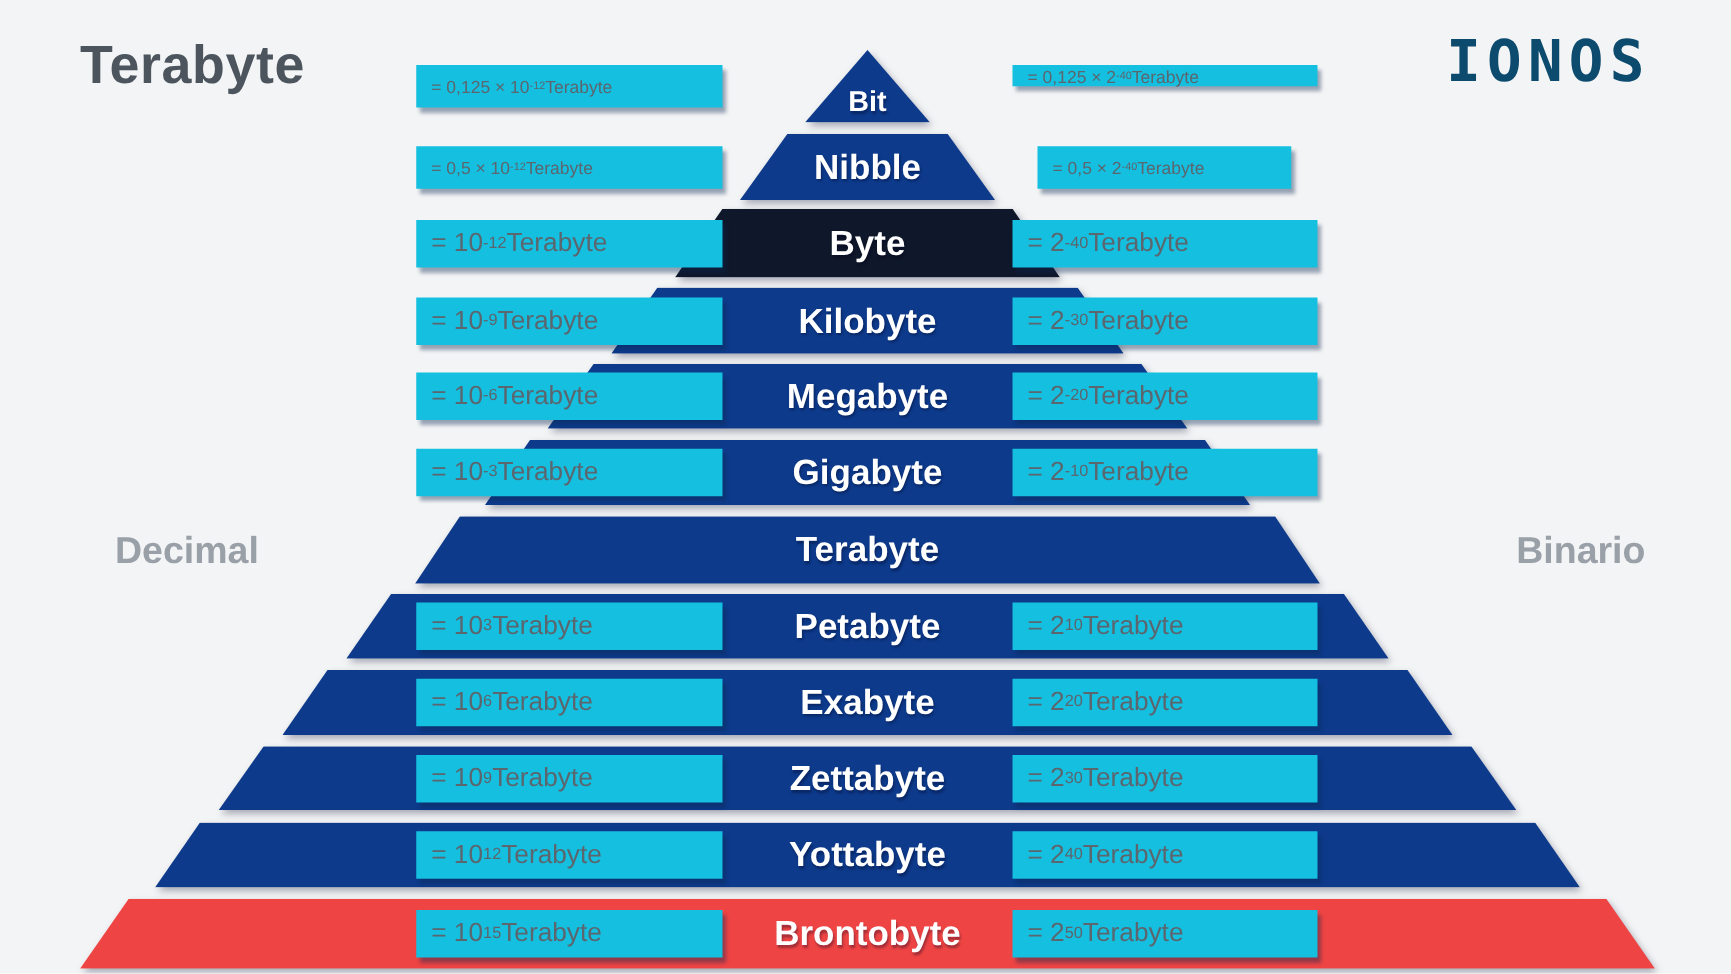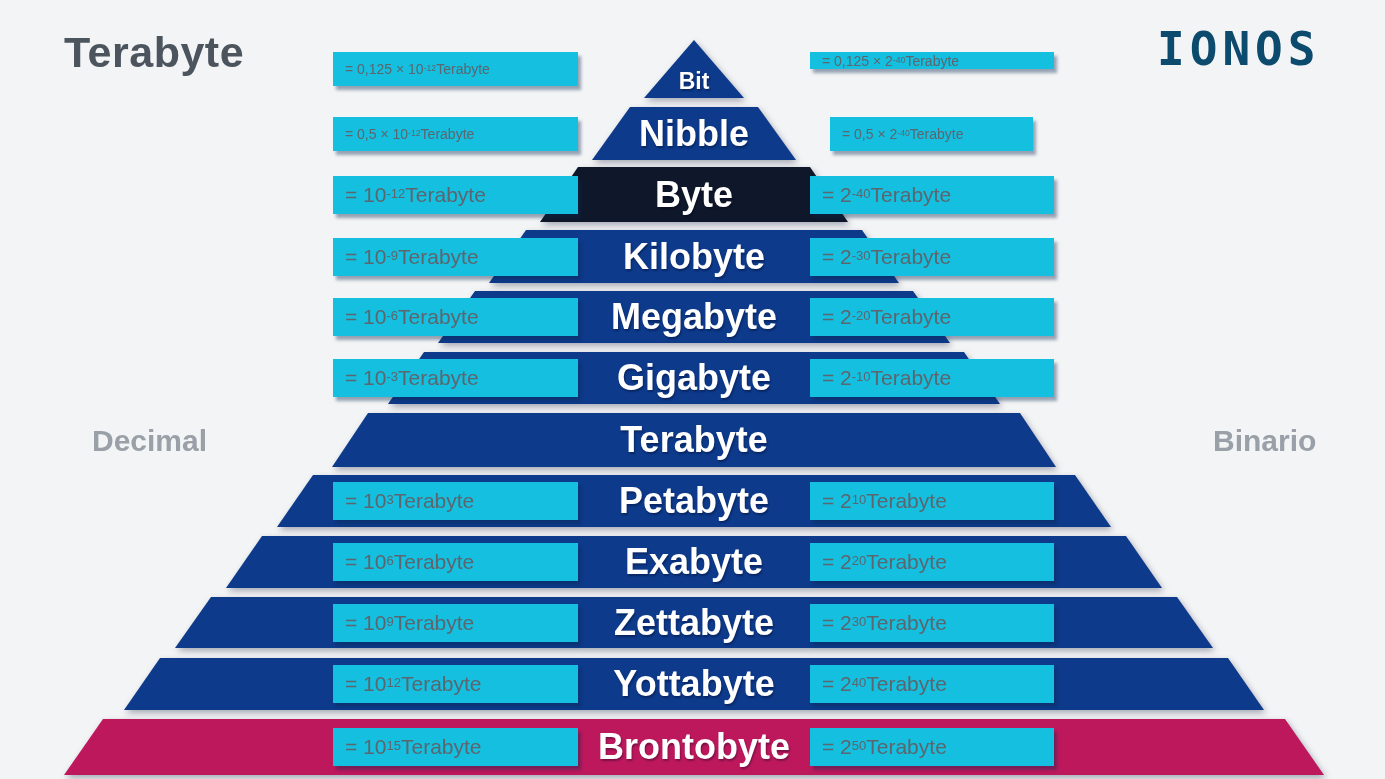--- a/index.html
+++ b/index.html
@@ -52,21 +52,21 @@
   }
   .band-label {
     position: absolute;
     left: 0;
     width: 100%;
     top: 50%;
     transform: translateY(-50%);
     text-align: center;
     color: #ffffff;
     font-weight: 700;
-    font-size: 36px;
+    font-size: 28px;
     text-shadow: 1px 2px 2px rgba(0,0,30,0.35);
     white-space: nowrap;
   }
   .band-label.apex {
     top: auto;
     bottom: 3px;
     transform: none;
     font-size: 23px;
   }
   .vbox {
@@ -249,21 +249,21 @@
         <span>= 10</span>
         <sup>12</sup>
         <span> Terabyte</span>
       </div>
       <div class="vbox" style="left: 810px; width: 244px; height: 38px; top: 665px;">
         <span>= 2</span>
         <sup>40</sup>
         <span> Terabyte</span>
       </div>
       <div class="band-wrap" style="left: 64px; top: 719px; width: 1260px; height: 56px;">
-        <div class="band" style="background: #be185d; clip-path: polygon(39px 0px, 1221px 0px, 100% 100%, 0px 100%);">
+        <div class="band" style="background: #ef4444; clip-path: polygon(39px 0px, 1221px 0px, 100% 100%, 0px 100%);">
           <div class="band-label">Brontobyte</div>
         </div>
       </div>
       <div class="vbox" style="left: 333px; width: 245px; height: 38px; top: 728px;">
         <span>= 10</span>
         <sup>15</sup>
         <span> Terabyte</span>
       </div>
       <div class="vbox" style="left: 810px; width: 244px; height: 38px; top: 728px;">
         <span>= 2</span>

